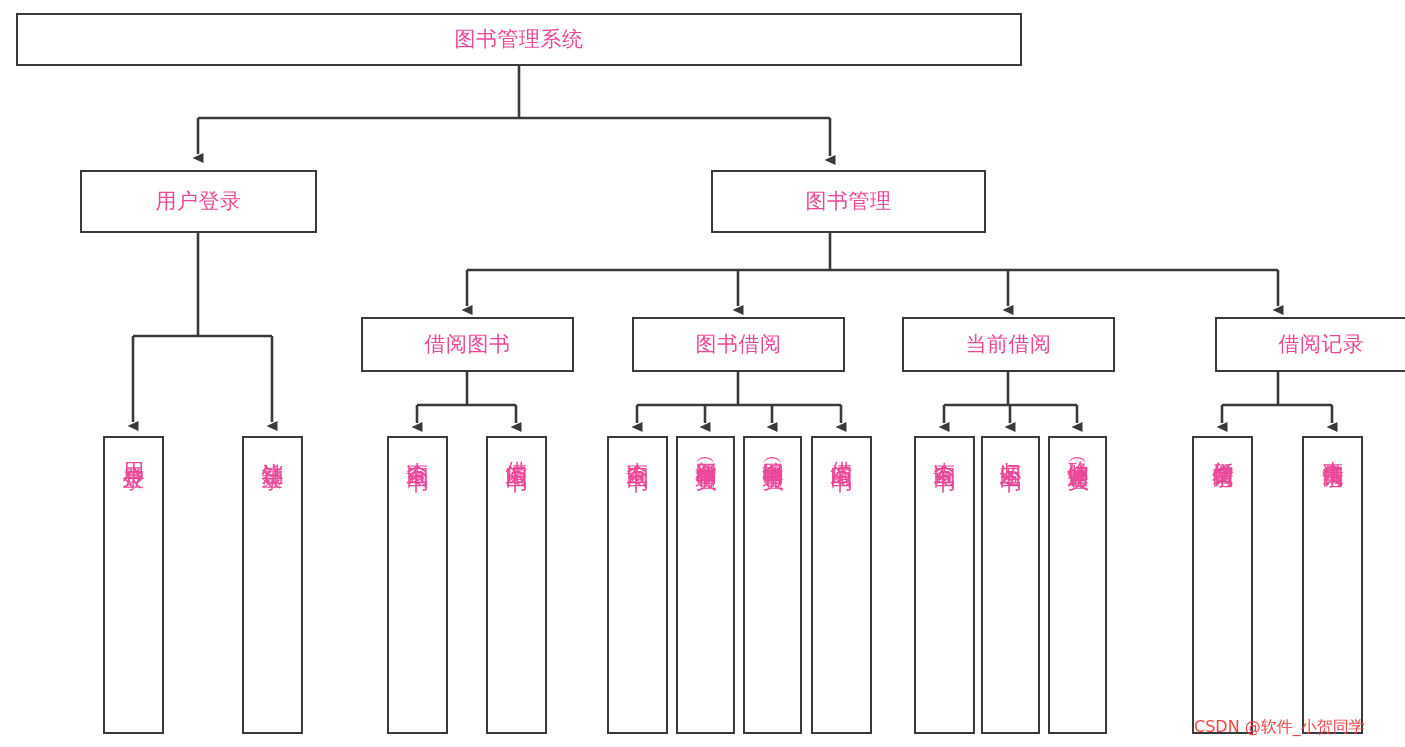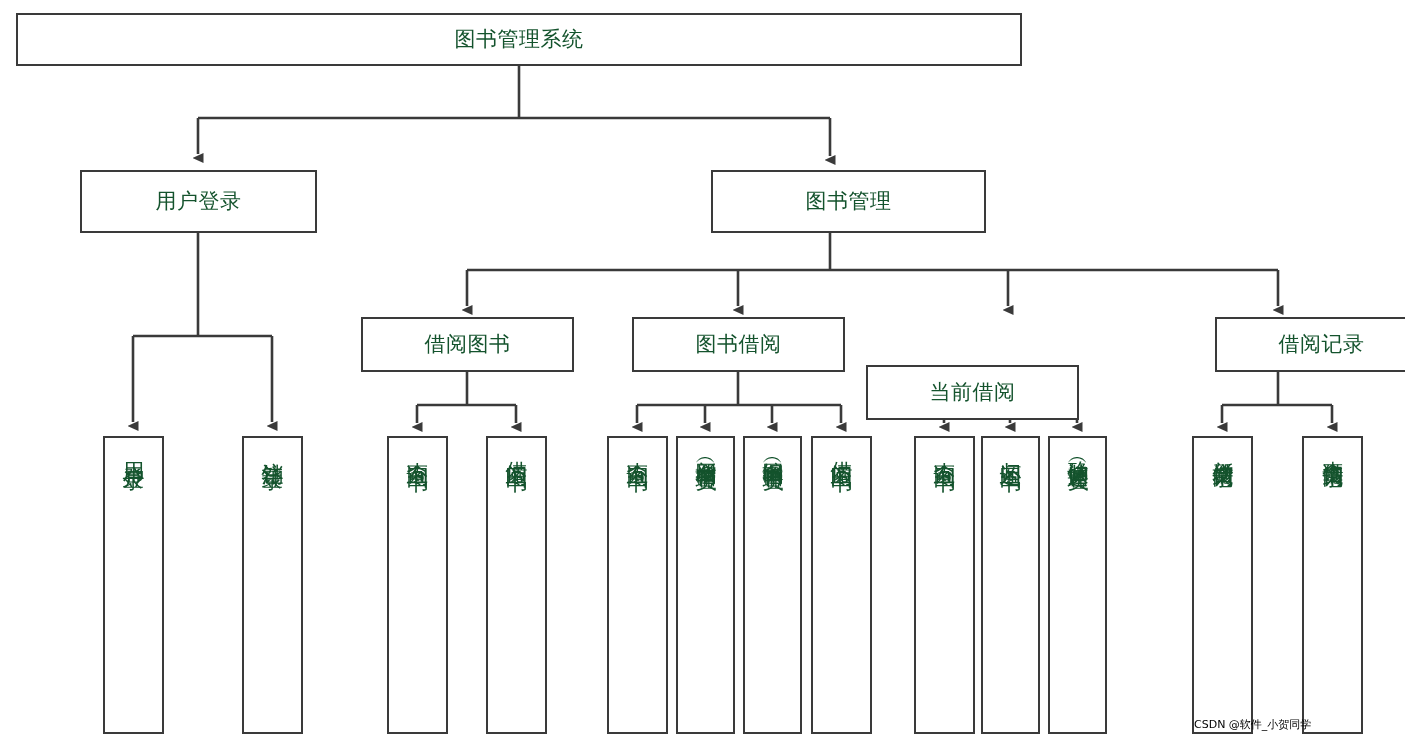--- a/index.html
+++ b/index.html
@@ -28,21 +28,21 @@
     position: absolute;
     box-sizing: border-box;
     background: #ffffff;
     border: 2px solid #3a3a3a;
     display: flex;
     align-items: center;
     justify-content: center;
     overflow: hidden;
   }
   .node .label {
-    color: #14532d;
+    color: #ec4899;
     text-align: center;
     line-height: 1.12;
     letter-spacing: 0.5px;
   }
   .node.horiz .label {
     font-size: 21px;
     white-space: nowrap;
   }
   .node.vert {
     align-items: flex-start;
@@ -56,22 +56,22 @@
     letter-spacing: 3px;
     line-height: 1;
     white-space: nowrap;
   }
   .node.vert.tall .label {
     font-size: 21px;
     letter-spacing: 1.5px;
   }
   .watermark {
     position: absolute;
-    color: #000000;
-    font-size: 11px;
+    color: #ef4444;
+    font-size: 16px;
     white-space: nowrap;
     pointer-events: none;
   }
 </style>
 </head>
 <body>
 
 <div id="canvas">
 
   <svg class="edges" viewBox="0 0 1405 747" xmlns="http://www.w3.org/2000/svg">
@@ -134,21 +134,21 @@
   <div class="node horiz" style="left:711px; top:170px; width:275px; height:63px;">
     <span class="label">图书管理</span>
   </div>
 
   <div class="node horiz" style="left:361px; top:317px; width:213px; height:55px;">
     <span class="label">借阅图书</span>
   </div>
   <div class="node horiz" style="left:632px; top:317px; width:213px; height:55px;align-items:center;">
     <span class="label">图书借阅</span>
   </div>
-  <div class="node horiz" style="left:866px; top:317px; width:213px; height:55px;margin-top:48px;">
+  <div class="node horiz" style="left:902px; top:317px; width:213px; height:55px;">
     <span class="label">当前借阅</span>
   </div>
   <div class="node horiz" style="left:1172px; top:317px; width:213px; height:55px;margin-left:43px;">
     <span class="label">借阅记录</span>
   </div>
 
   <div class="node vert" style="left:103px; top:436px; width:61px; height:298px;">
     <span class="label">用户登录</span>
   </div>
   <div class="node vert" style="left:242px; top:436px; width:61px; height:298px;">

